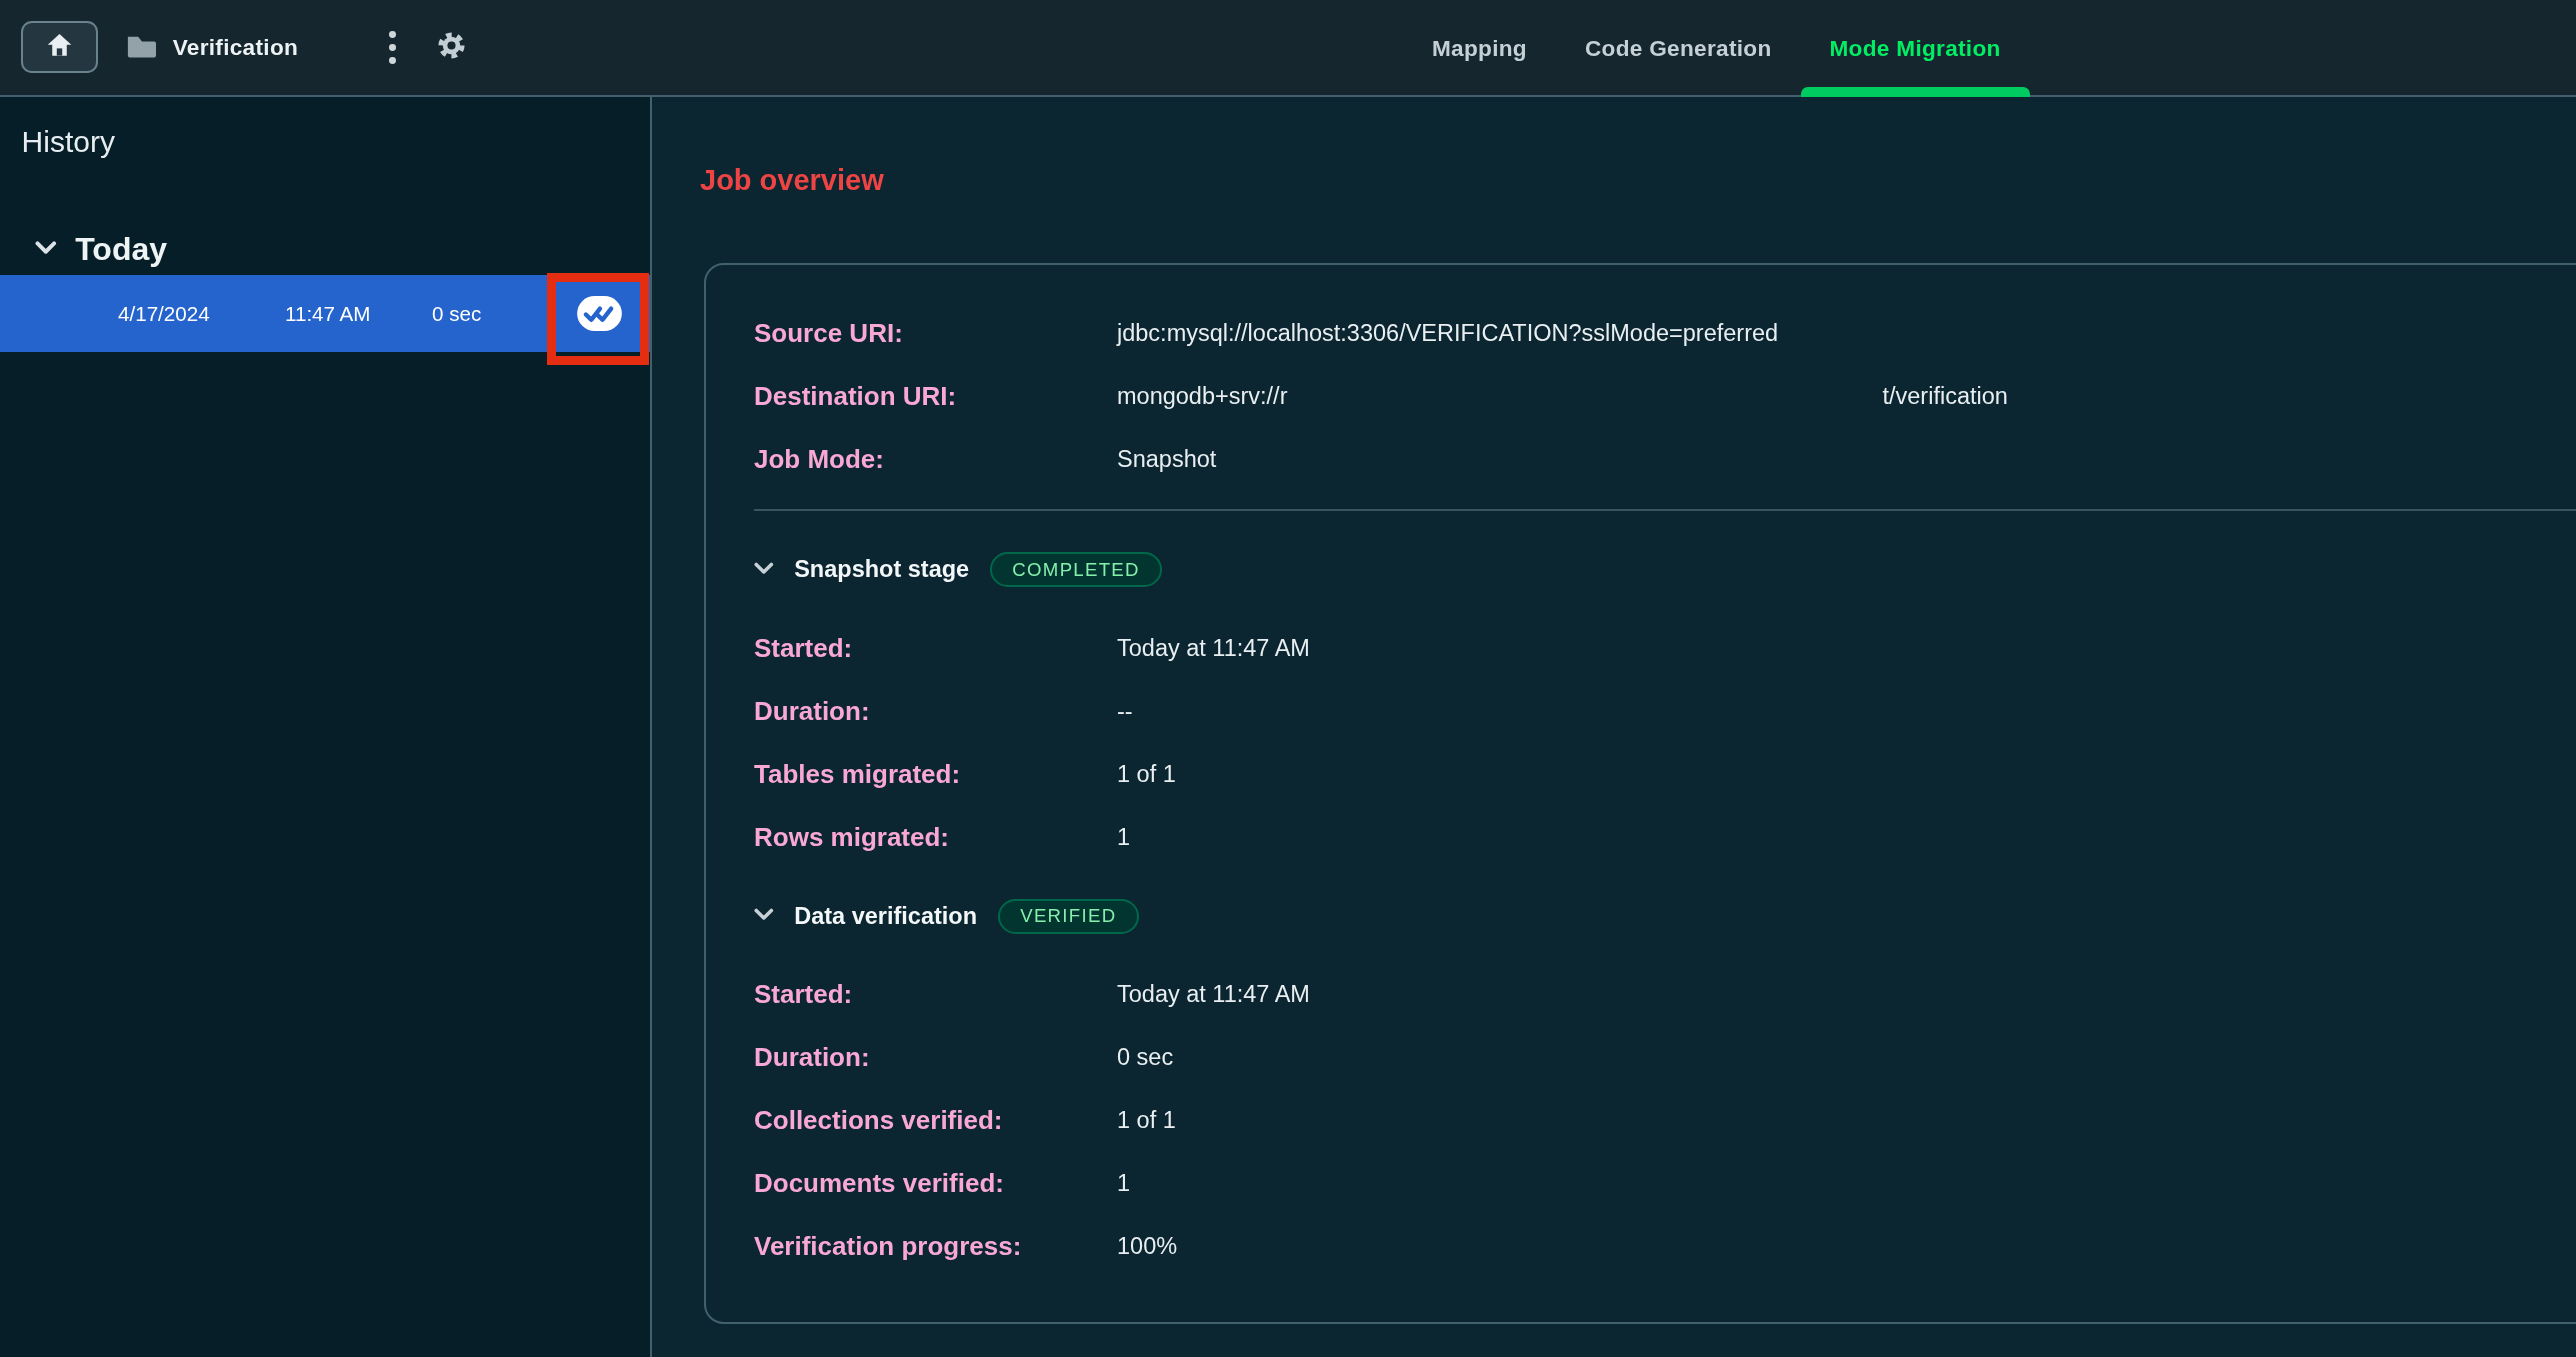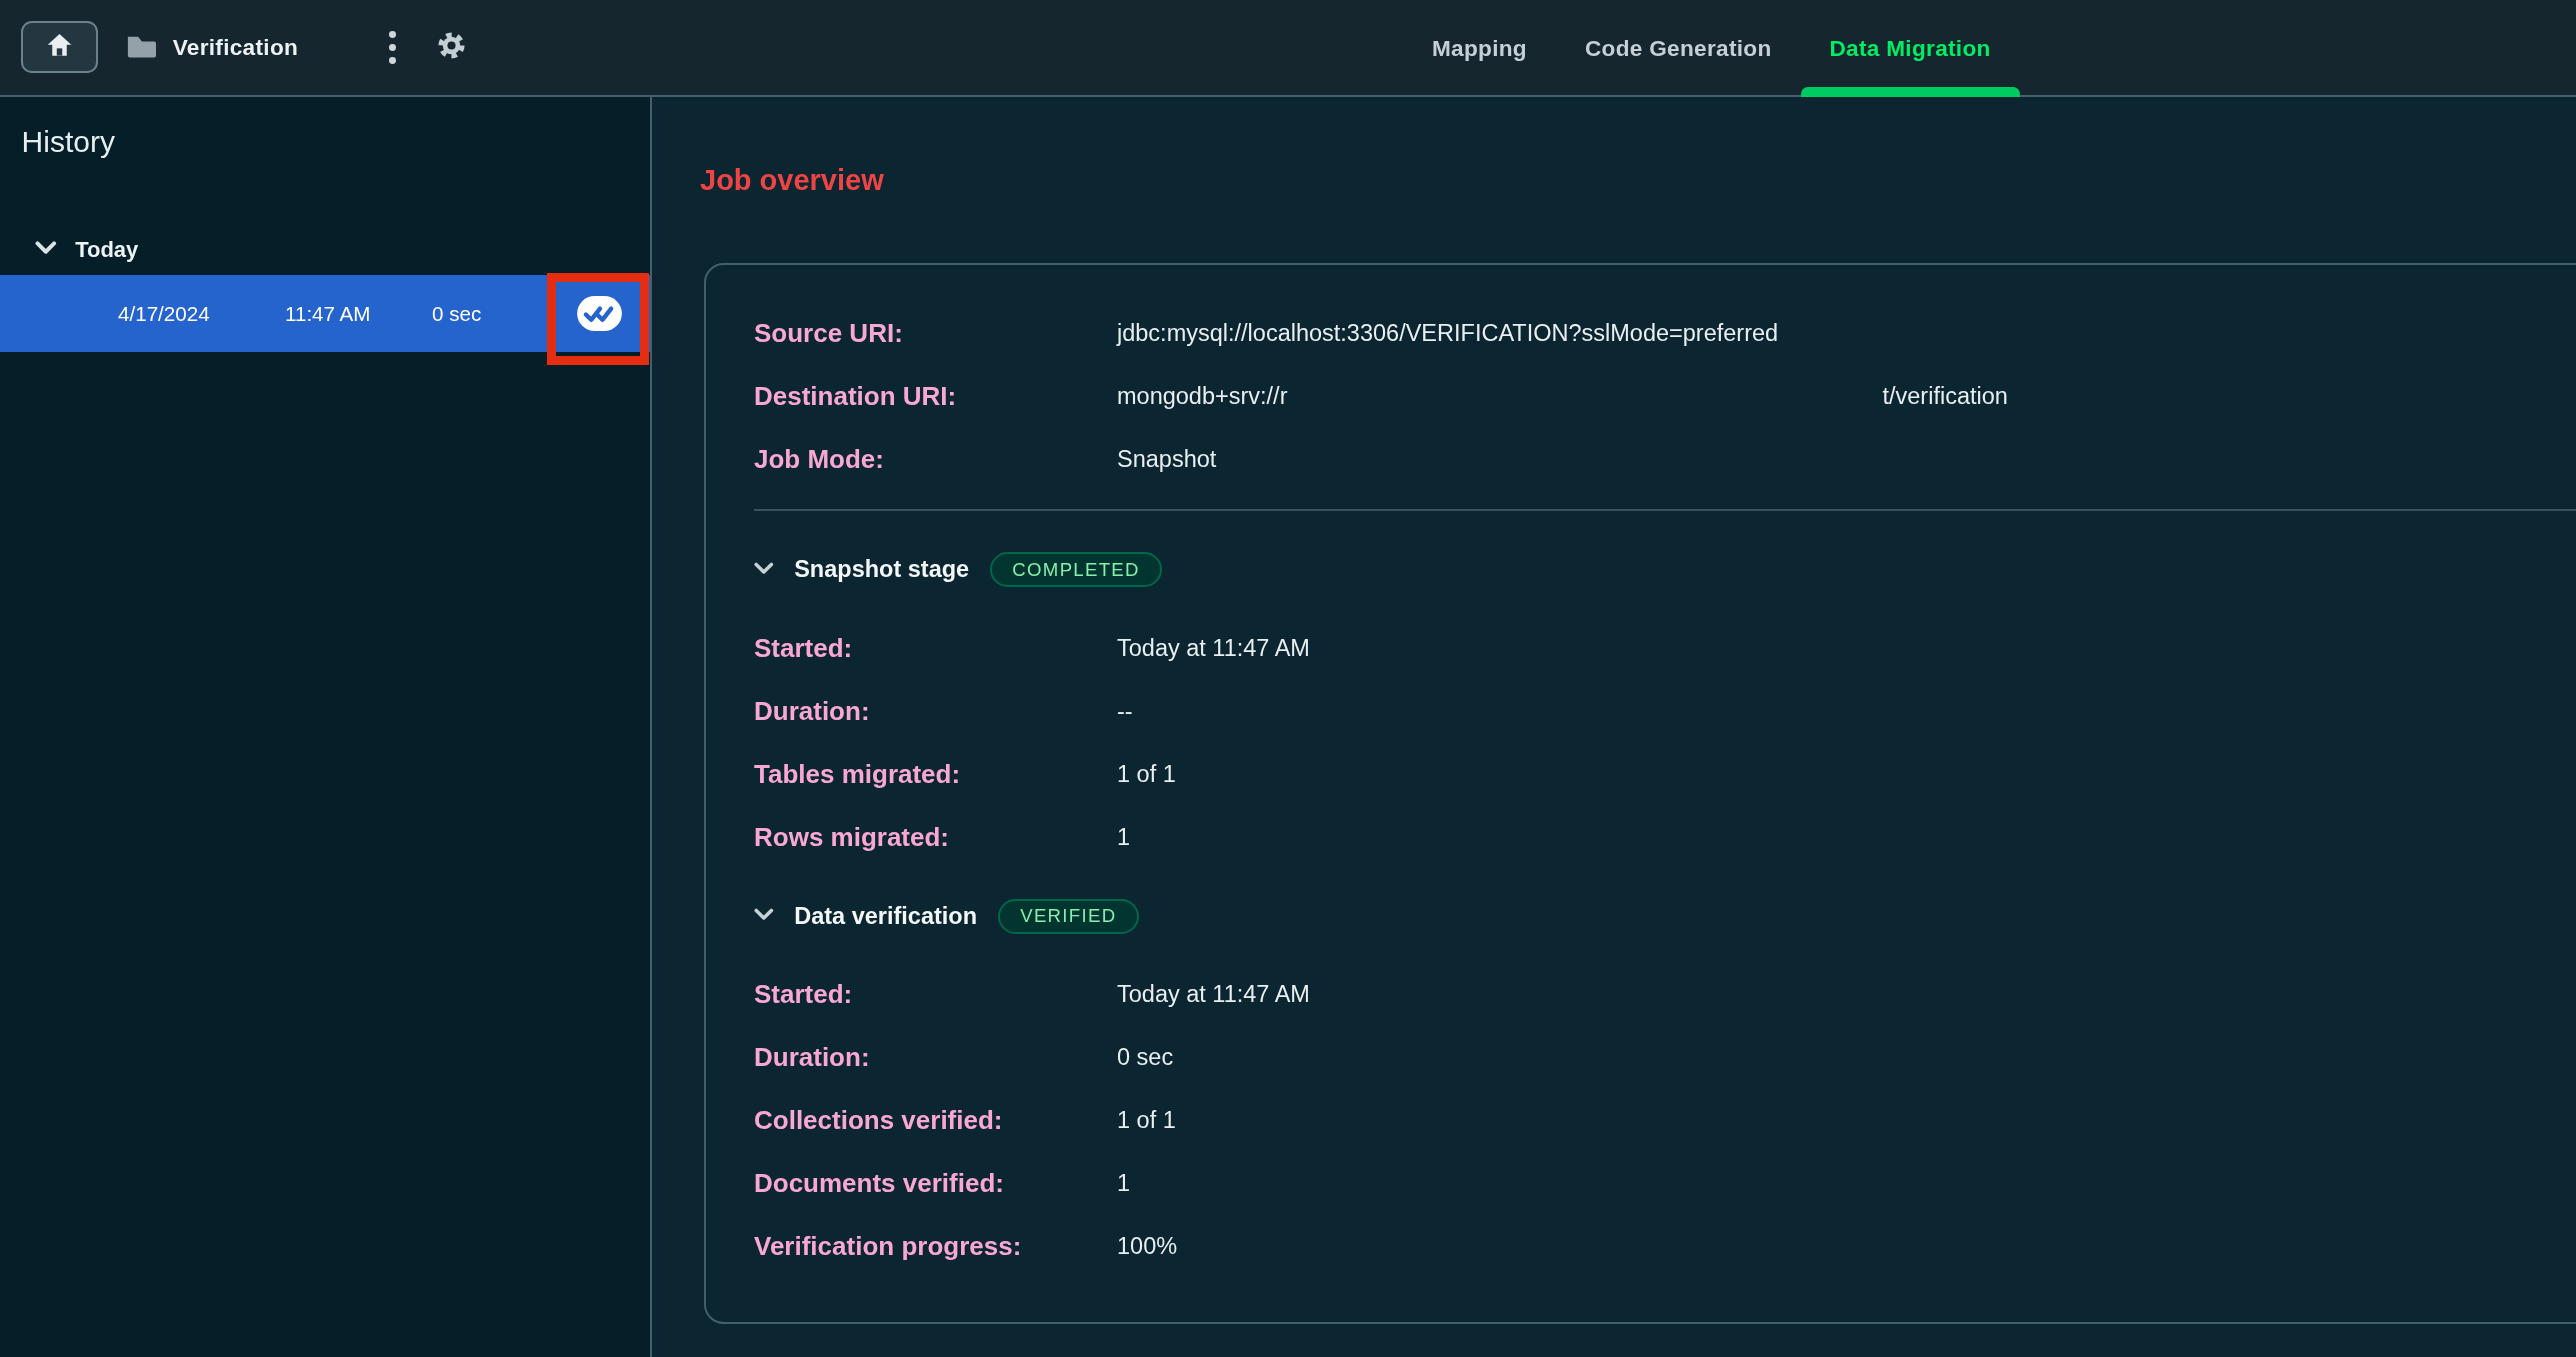--- a/index.html
+++ b/index.html
@@ -50,21 +50,21 @@
   
   .sidebar {
     position: absolute; top: 97px; left: 0; width: 652px; bottom: 0;
     background: #051E28; border-right: 2px solid #42606E;
   }
   .sidebar-title { position: absolute; left: 21.6px; top: 27.5px; font-size: 30px; font-weight: 400; color: #E7EEF0; text-align: right; }
   .group-header {
     position: absolute; left: 35px; top: 137px; height: 31px;
     display: flex; align-items: center; gap: 18.6px; cursor: pointer;
   }
-  .group-label { font-size: 22px; font-weight: 700; color: #EEF3F4; }
+  .group-label { font-size: 32px; font-weight: 700; color: #EEF3F4; }
   .history-row {
     position: absolute; top: 178px; left: 0; width: 100%; height: 77px;
     background: #2563CD; display: flex; align-items: center;
     color: #FFFFFF; font-size: 20.6px; padding-left: 118px; cursor: pointer;
   }
   .hr-date { width: 167px; }
   .hr-time { width: 147px; }
   .verify-icon { position: absolute; left: 577px; top: 20.6px; width: 45px; height: 35px; }
   .red-box {
     position: absolute; left: 547px; top: 176px; width: 102px; height: 92px;
@@ -133,21 +133,21 @@
           <circle cx="16" cy="16" r="9" fill="none" stroke="#C2CED4" stroke-width="9" stroke-dasharray="4.7 4.7"></circle>
           <circle cx="16" cy="16" r="9" fill="#C2CED4"></circle>
           <circle cx="16" cy="16" r="4.2" fill="#15262F"></circle>
         </svg>
       </span>
     </div>
 
     <nav class="tabs">
       <div class="tab">Mapping</div>
       <div class="tab">Code Generation</div>
-      <div class="tab active">Data Migration</div>
+      <div class="tab active">Mode Migration</div>
     </nav>
   </header>
 
   <aside class="sidebar">
     <div class="sidebar-title">History</div>
 
     <div class="group-header">
       <span>
         <svg width="21.6" height="13.7" viewBox="0 0 22 14">
           <path d="M2.5 2.5 L11 11 L19.5 2.5" fill="none" stroke="#DBE3E6" stroke-width="4" stroke-linecap="round" stroke-linejoin="round"></path>

